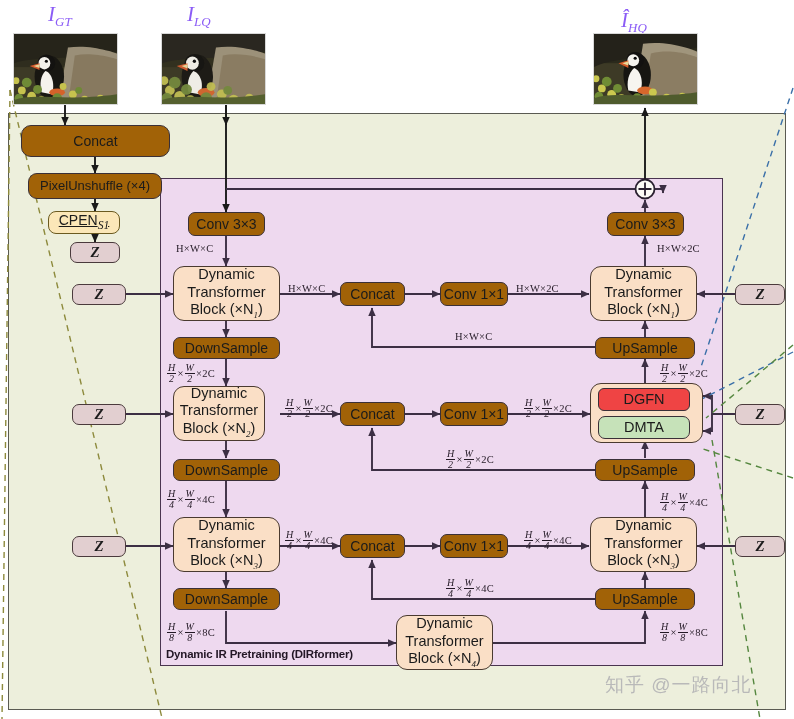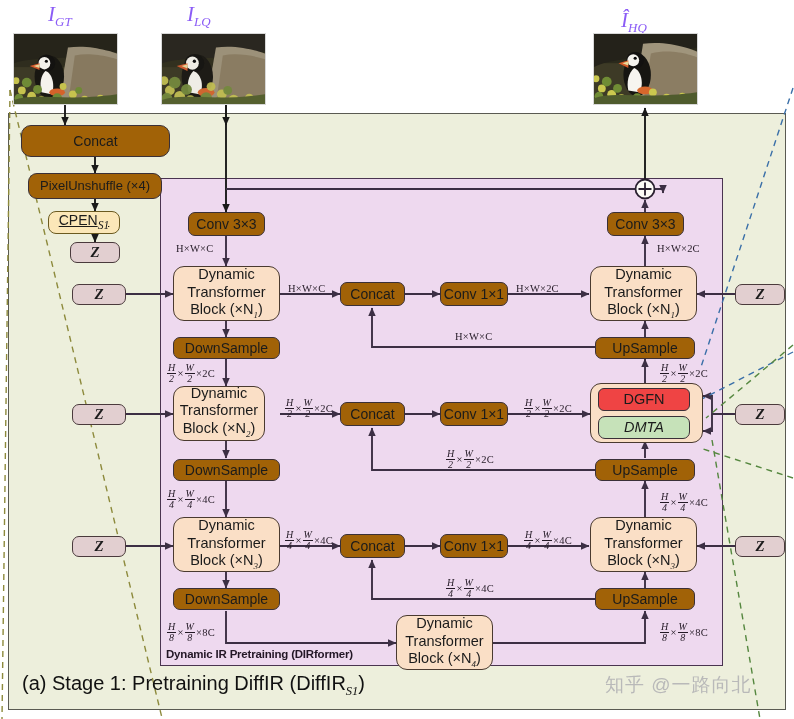--- a/index.html
+++ b/index.html
@@ -396,21 +396,21 @@
     </span>
   </div>
   <div class="box" style="left:595px;top:337px;width:100px;height:22px;">
     <span>UpSample</span>
   </div>
 
   <div class="dtb-wrap" style="left:590px;top:383px;width:113px;height:60px;"></div>
   <div class="box dgfn" style="left:598px;top:388px;width:92px;height:23px;">
     <span>DGFN</span>
   </div>
-  <div class="box dmta" style="left:598px;top:416px;width:92px;height:23px;font-style:italic;">
+  <div class="box dmta" style="left:598px;top:416px;width:92px;height:23px;">
     <span>DMTA</span>
   </div>
 
   <div class="box" style="left:595px;top:459px;width:100px;height:22px;">
     <span>UpSample</span>
   </div>
 
   <div class="box dtb" style="left:590px;top:517px;width:107px;height:55px;">
     <span>
       <span>Dynamic Transformer Block</span>
@@ -465,19 +465,16 @@
 
   <div class="dimlabel" style="left:166px;top:622px;">
     <span class="frac"><span class="n">H</span><span class="d">8</span></span>×<span class="frac"><span class="n">W</span><span class="d">8</span></span><span>×8C</span>
   </div>
   <div class="dimlabel" style="left:659px;top:622px;">
     <span class="frac"><span class="n">H</span><span class="d">8</span></span>×<span class="frac"><span class="n">W</span><span class="d">8</span></span><span>×8C</span>
   </div>
 
   <div class="dir-label">Dynamic IR Pretraining (DIRformer)</div>
 
-  <div class="caption">
-    <span>(a) Stage 1: Pretraining DiffIR (DiffIR</span><sub>S1</sub><span>)</span>
-  </div>
 
   <div class="watermark">知乎 @一路向北</div>
 
 </div>
 
 </body></html>

